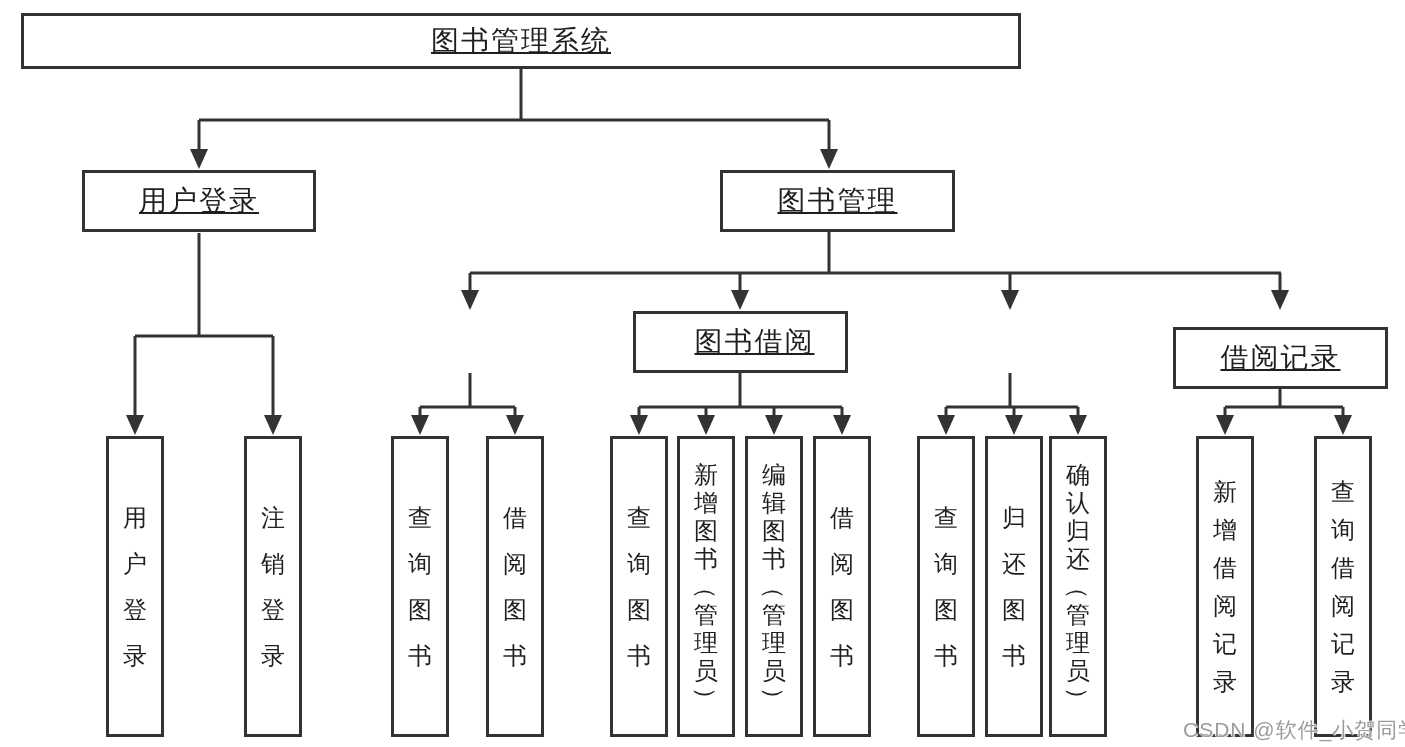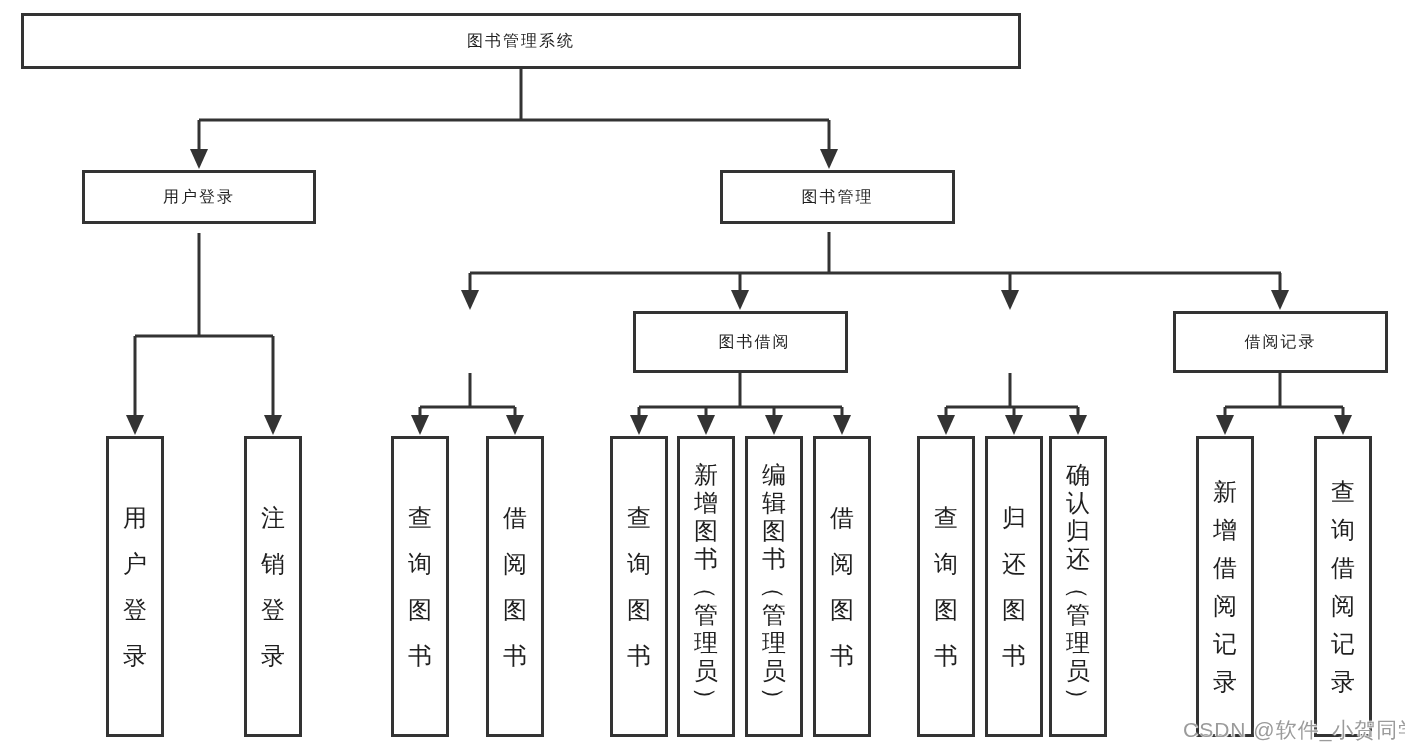--- a/index.html
+++ b/index.html
@@ -10,23 +10,23 @@
   }
   .canvas{position:absolute;inset:0;}
   svg.wires{position:absolute;left:0;top:0;z-index:1;}
   svg.wires path{stroke:#333333;stroke-width:3;fill:none;}
   svg.wires path.tri{fill:#333333;stroke:none;}
   .node{
     position:absolute;background:#ffffff;border:3px solid #333333;
     box-sizing:border-box;display:flex;align-items:center;justify-content:center;
     z-index:2;
   }
-  .node.h span{font-size:16px;letter-spacing:2px;white-space:nowrap;}
+  .node.h span{font-size:28px;letter-spacing:2px;white-space:nowrap;text-decoration:underline;}
   .root{left:21px;top:13px;width:1000px;height:56px;}
-  .l2{top:170px;height:54px;}
+  .l2{top:170px;height:62px;}
   .l3{top:311px;height:62px;width:215px;}
   .l2 span,.l3 span{font-size:22px;letter-spacing:2px;}
   .leaf{top:436px;width:58px;height:301px;}
   .vtext{
     display:flex;flex-direction:column;align-items:center;justify-content:center;
     height:100%;width:100%;font-size:24px;line-height:1;
   }
   .vtext .rot{transform:rotate(90deg);}
   .watermark{
     position:absolute;left:1183px;top:716px;z-index:3;
@@ -122,21 +122,21 @@
   <div class="node h l2" style="left:82px;width:234px;">
     <span>用户登录</span>
   </div>
   <div class="node h l2" style="left:712px;width:235px;margin-left:8px;">
     <span>图书管理</span>
   </div>
 
   <div class="node h l3" style="left:633px;padding-left:28px;">
     <span>图书借阅</span>
   </div>
-  <div class="node h l3" style="left:1173px;">
+  <div class="node h l3" style="left:1173px;margin-top:16px;">
     <span>借阅记录</span>
   </div>
 
   <div class="node leaf" style="left:106px;">
     <span class="vtext" style="gap: 22px;">
         <span>用</span>
         <span>户</span>
         <span>登</span>
         <span>录</span>
       </span>

